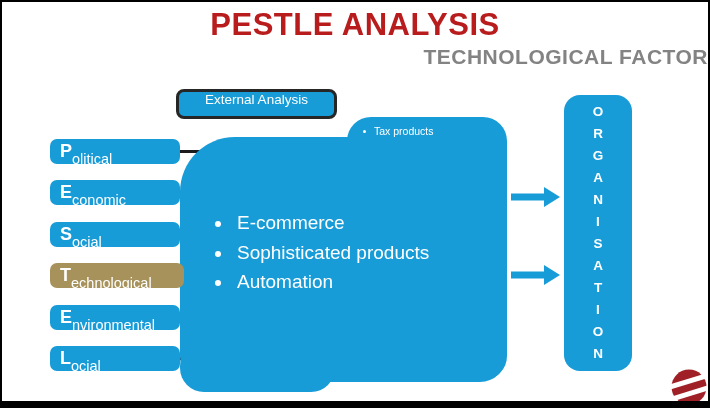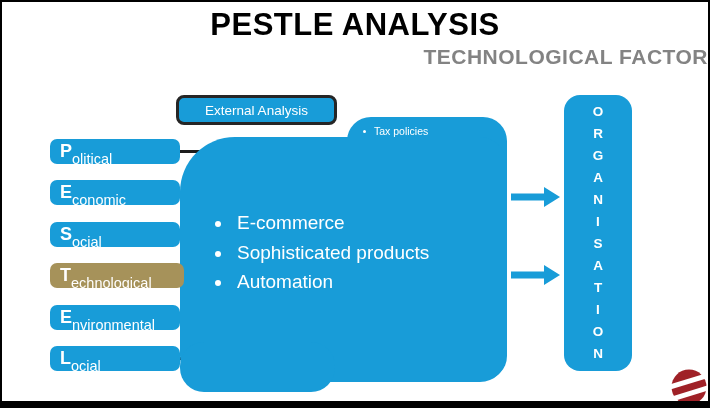--- a/index.html
+++ b/index.html
@@ -4,21 +4,21 @@
 <style>
   html,body{margin:0;padding:0;background:#ffffff;}
   .frame{
     position:relative;width:710px;height:408px;box-sizing:border-box;
     background:#ffffff;overflow:hidden;
     border:2px solid #000;border-bottom-width:7px;
     font-family:"Liberation Sans", sans-serif;
   }
   .title{
     position:absolute;top:5px;left:0;width:100%;text-align:center;
-    font-size:31px;font-weight:800;color:#000000;letter-spacing:.5px;
+    font-size:31px;font-weight:800;color:#b91c1c;letter-spacing:.5px;
   }
   .subtitle{
     position:absolute;top:43px;left:0;width:100%;text-align:right;
     font-size:21px;font-weight:800;color:#838383;letter-spacing:.5px;
   }
   
   .connector{position:absolute;left:160px;width:48px;height:3px;background:#1c1c1c;z-index:1;}
   
   .panel{position:absolute;background:#189cd8;}
   .back-panel{left:345px;top:115px;width:160px;height:263px;border-radius:24px;z-index:2;}
@@ -35,23 +35,23 @@
     position:absolute;left:197px;top:196px;margin:14px;padding:0;list-style:none;z-index:4;
   }
   .bullet-list li{
     position:relative;color:#fff;font-size:19px;padding-left:24px;margin-bottom:7.5px;white-space:nowrap;
   }
   .bullet-list li::before{
     content:"";position:absolute;left:2px;top:9px;width:6px;height:6px;border-radius:50%;background:#fff;
   }
   
   .external-box{
-    position:absolute;left:174px;top:93px;width:161px;height:30px;box-sizing:border-box;
+    position:absolute;left:174px;top:87px;width:161px;height:30px;box-sizing:border-box;
     background:#189cd8;border:3px solid #262626;border-radius:8px;z-index:4;
-    display:flex;align-items:center;justify-content:center;
+    display:flex;justify-content:center;
     color:#fff;font-size:13.5px;
   }
   
   .factor{
     position:absolute;left:48px;width:120px;height:25px;border-radius:7px;
     background:#189cd8;color:#fff;z-index:4;
     display:flex;align-items:center;padding-left:10px;box-sizing:content-box;
   }
   .factor.hl{background:#a6925a;width:124px;}
   .factor .fl{font-size:18px;font-weight:700;line-height:25px;}
@@ -81,21 +81,21 @@
   <div>
       <div class="connector" style="top: 148px;"></div>
       <div class="connector" style="top: 189px;"></div>
       <div class="connector" style="top: 231px;"></div>
       <div class="connector" style="top: 272px;"></div>
       <div class="connector" style="top: 314px;"></div>
       <div class="connector" style="top: 355px;"></div>
     </div>
 
   <div class="panel back-panel">
-    <div class="back-panel-item">Tax policies</div>
+    <div class="back-panel-item">Tax products</div>
   </div>
 
   <div class="panel main-panel"></div>
   <div class="panel flap-panel"></div>
 
   <ul class="bullet-list">
       <li>E-commerce</li>
       <li>Sophisticated products</li>
       <li>Automation</li>
     </ul>

